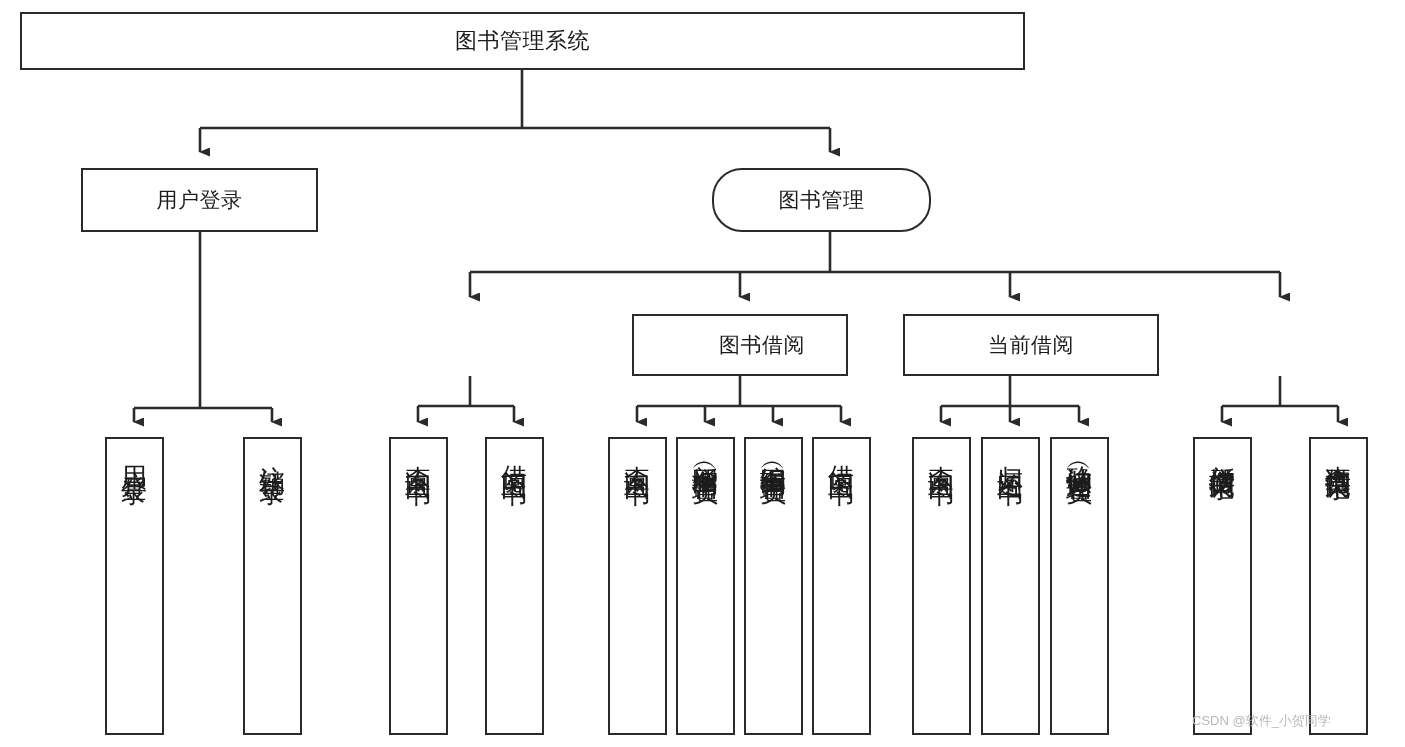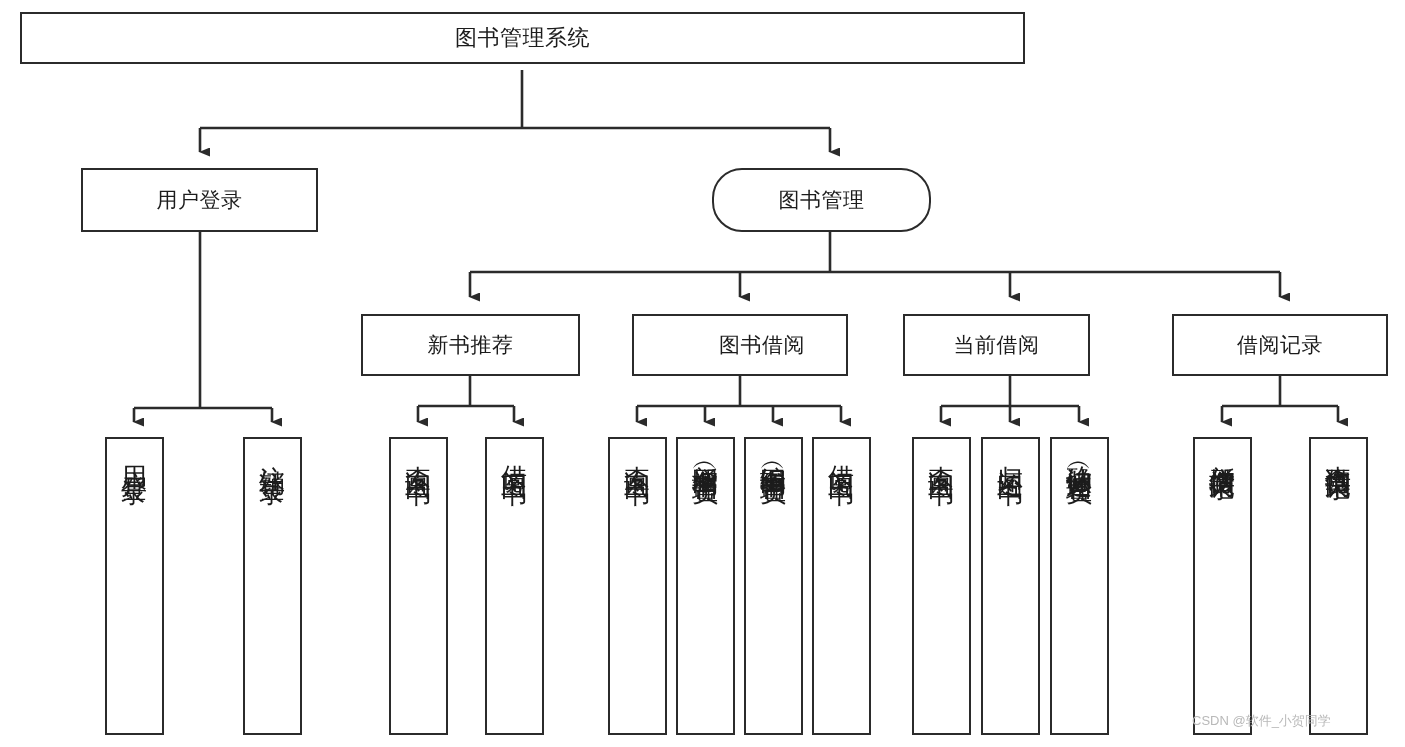--- a/index.html
+++ b/index.html
@@ -43,21 +43,21 @@
     display: block;
     line-height: 1.18;
     color: #1c1c1c;
     letter-spacing: 0.5px;
   }
   
   .node.root {
     left: 20px;
     top: 12px;
     width: 1005px;
-    height: 52px;
+    height: 58px;
   }
   .node.root .node-label {
     font-size: 22px;
   }
   
   .node.lvl1 {
     top: 168px;
     height: 64px;
   }
   .node.lvl1 .node-label {
@@ -161,31 +161,25 @@
     <span class="node-label">图书管理系统</span>
   </div>
 
   <div class="node lvl1" style="left:81px; width:237px;">
     <span class="node-label">用户登录</span>
   </div>
   <div class="node lvl1" style="left:712px; width:219px;border-radius:30px;">
     <span class="node-label">图书管理</span>
   </div>
 
-  <div class="node lvl2" style="left:361px; width:219px;">
-    <span class="node-label">新书推荐</span>
-  </div>
   <div class="node lvl2" style="left:632px; width:216px;padding-left:44px;">
     <span class="node-label">图书借阅</span>
   </div>
-  <div class="node lvl2" style="left:903px; width:187px;">
+  <div class="node lvl2" style="left:903px; width:256px;">
     <span class="node-label">当前借阅</span>
-  </div>
-  <div class="node lvl2" style="left:1172px; width:216px;">
-    <span class="node-label">借阅记录</span>
   </div>
 
   <div class="node leaf" style="left:105px;">
     <span class="node-label">用户登录</span>
   </div>
   <div class="node leaf" style="left:243px;">
     <span class="node-label">注销登录</span>
   </div>
 
   <div class="node leaf" style="left:389px;">

